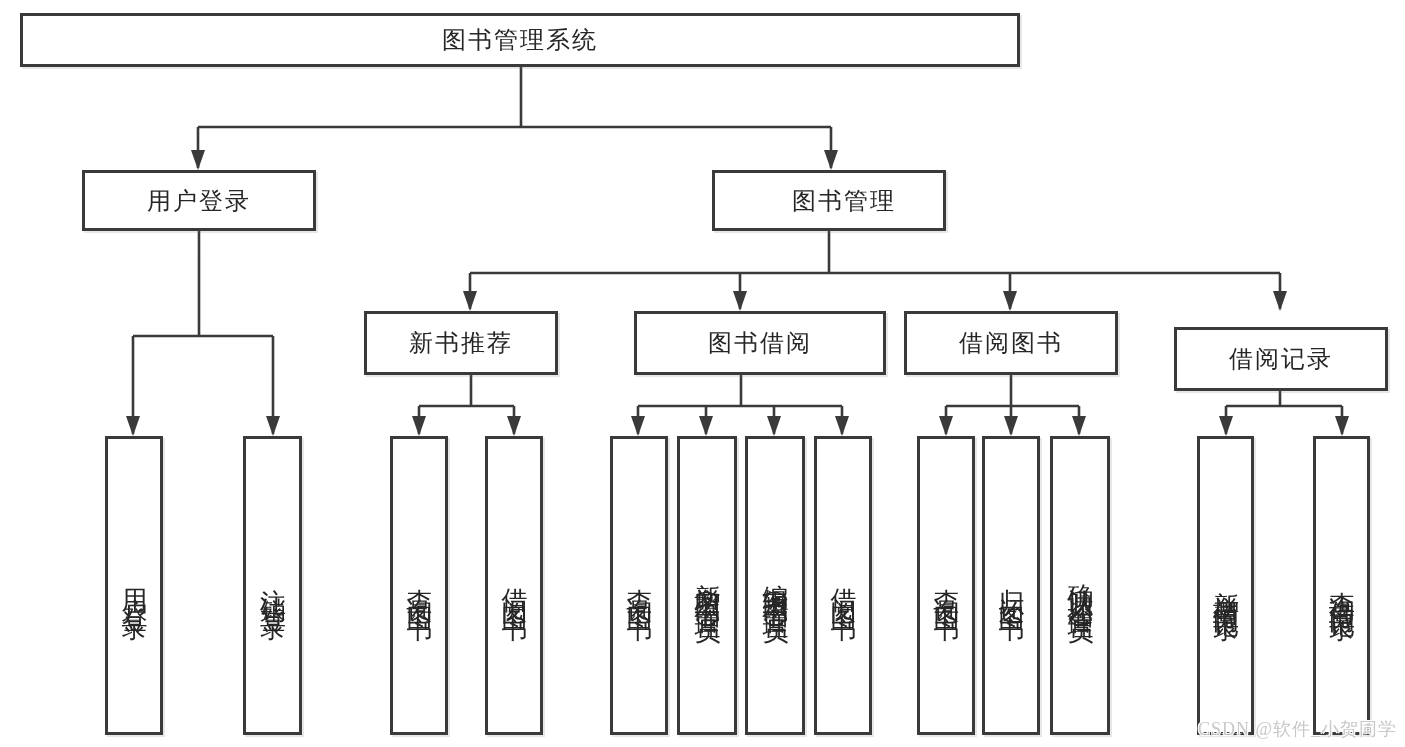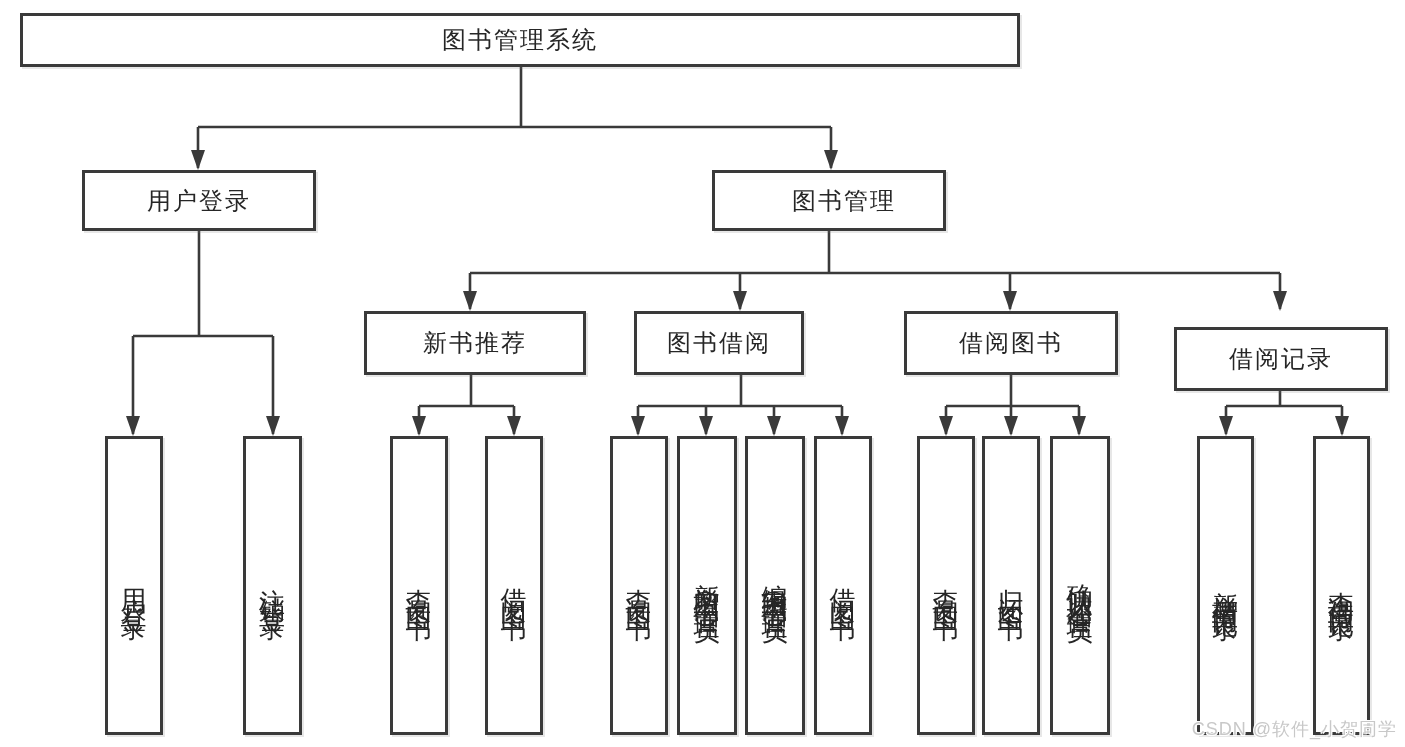--- a/index.html
+++ b/index.html
@@ -1,20 +1,20 @@
 <!DOCTYPE html>
 <html><head>
 <meta charset="utf-8">
 <style>
   html,body{margin:0;padding:0;background:#ffffff;}
   .stage{
     position:relative;
     width:1405px;height:747px;
     background:#ffffff;
-    font-family:Liberation Sans, sans-serif;
+    font-family:Liberation Serif, serif;
     overflow:hidden;
     border-radius:18px;
   }
   .connectors{position:absolute;left:0;top:0;}
   .node{
     position:absolute;
     box-sizing:border-box;
     background:#ffffff;
     border:3px solid #3a3a3a;
     display:flex;
@@ -93,24 +93,24 @@
     <span>图书管理系统</span>
   </div>
 
   <div class="node" style="left:82px;top:170px;width:234px;height:61px;">
     <span>用户登录</span>
   </div>
   <div class="node" style="left:712px;top:170px;width:234px;height:61px;padding-left:30px;">
     <span>图书管理</span>
   </div>
 
-  <div class="node" style="left:364px;top:311px;width:222px;height:64px;">
+  <div class="node" style="left:364px;top:311px;width:194px;height:64px;">
     <span>新书推荐</span>
   </div>
-  <div class="node" style="left:634px;top:311px;width:170px;height:64px;text-align:center;">
+  <div class="node" style="left:634px;top:311px;width:252px;height:64px;text-align:center;">
     <span>图书借阅</span>
   </div>
   <div class="node" style="left:904px;top:311px;width:214px;height:64px;">
     <span>借阅图书</span>
   </div>
   <div class="node" style="left:1174px;top:311px;width:214px;height:64px;margin-top:16px;">
     <span>借阅记录</span>
   </div>
 
   <div class="node leaf" style="left:105px;top:436px;width:58px;height:299px;">

